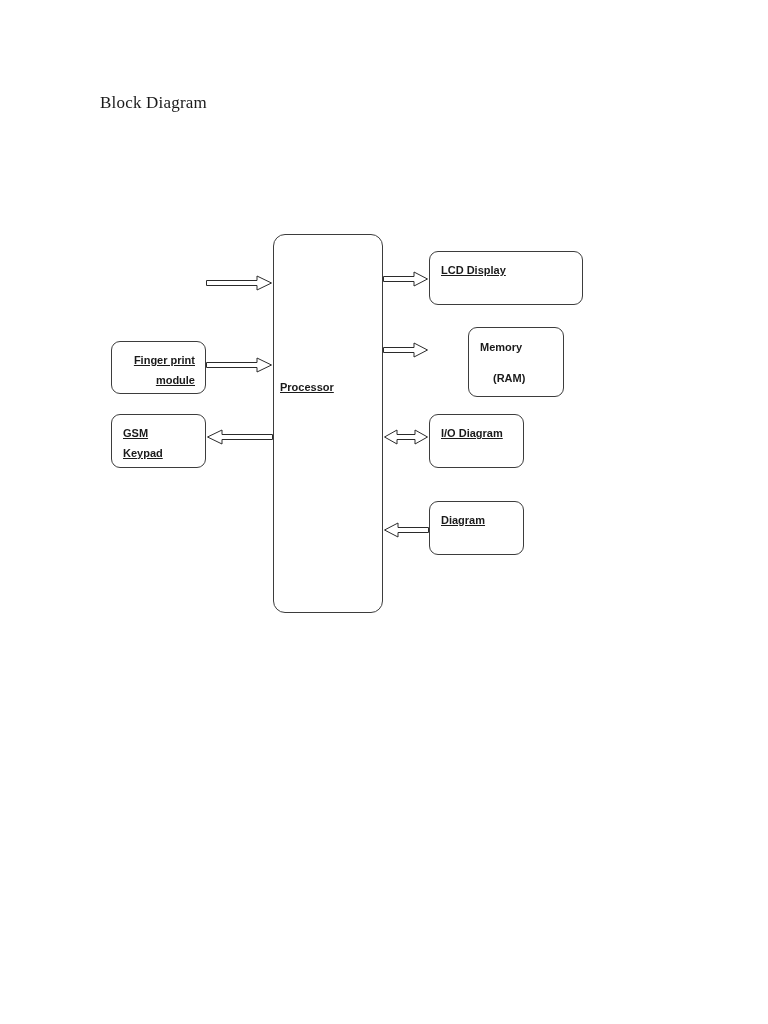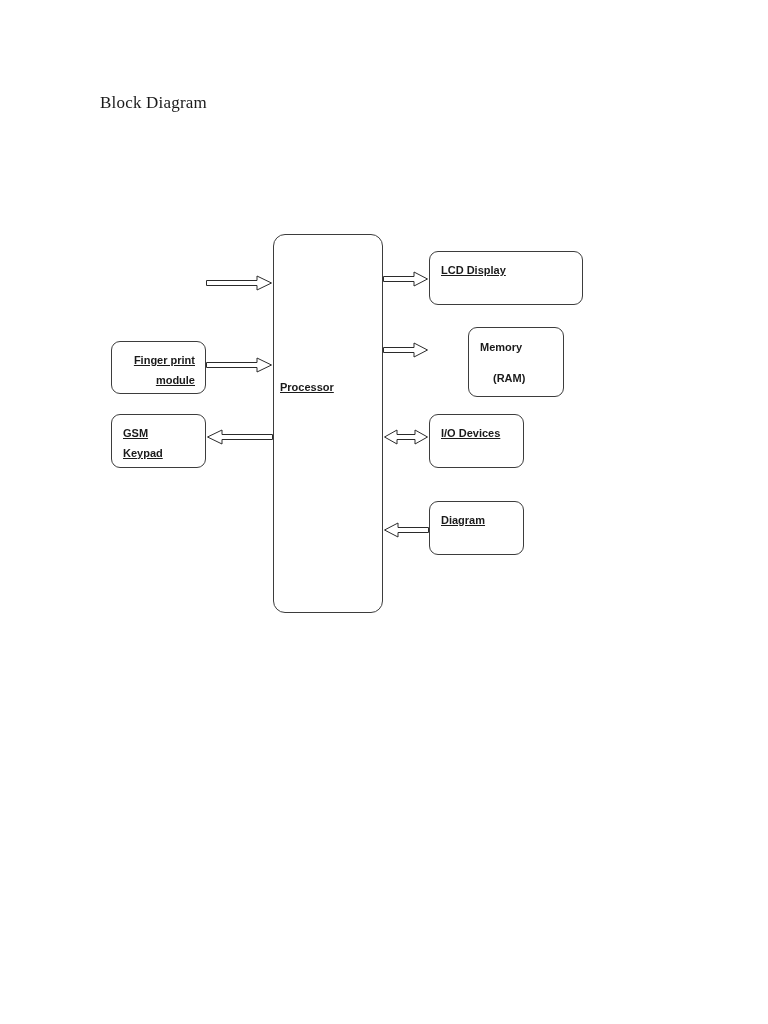--- a/index.html
+++ b/index.html
@@ -100,21 +100,21 @@
   <div class="node" style="left:429px; top:251px; width:154px; height:54px;">
     <span class="node-label">LCD Display</span>
   </div>
 
   <div class="node node-memory" style="left:429px; top:327px; width:96px; height:70px;margin-left:39px;">
     <span class="mem-line1">Memory</span>
     <span class="mem-line2">(RAM)</span>
   </div>
 
   <div class="node" style="left:429px; top:414px; width:95px; height:54px;">
-    <span class="node-label">I/O  Devices</span>
+    <span class="node-label">I/O  Diagram</span>
   </div>
 
   <div class="node" style="left:429px; top:501px; width:95px; height:54px;">
     <span class="node-label">Diagram</span>
   </div>
 
   <div class="arrow" style="left:206px; top:274px;">
     <svg width="67" height="18" viewBox="0 0 67 18">
       <path d="M0.5,6.5 L51,6.5 L51,2 L65.5,9 L51,16 L51,11.5 L0.5,11.5 Z"></path>
     </svg>

